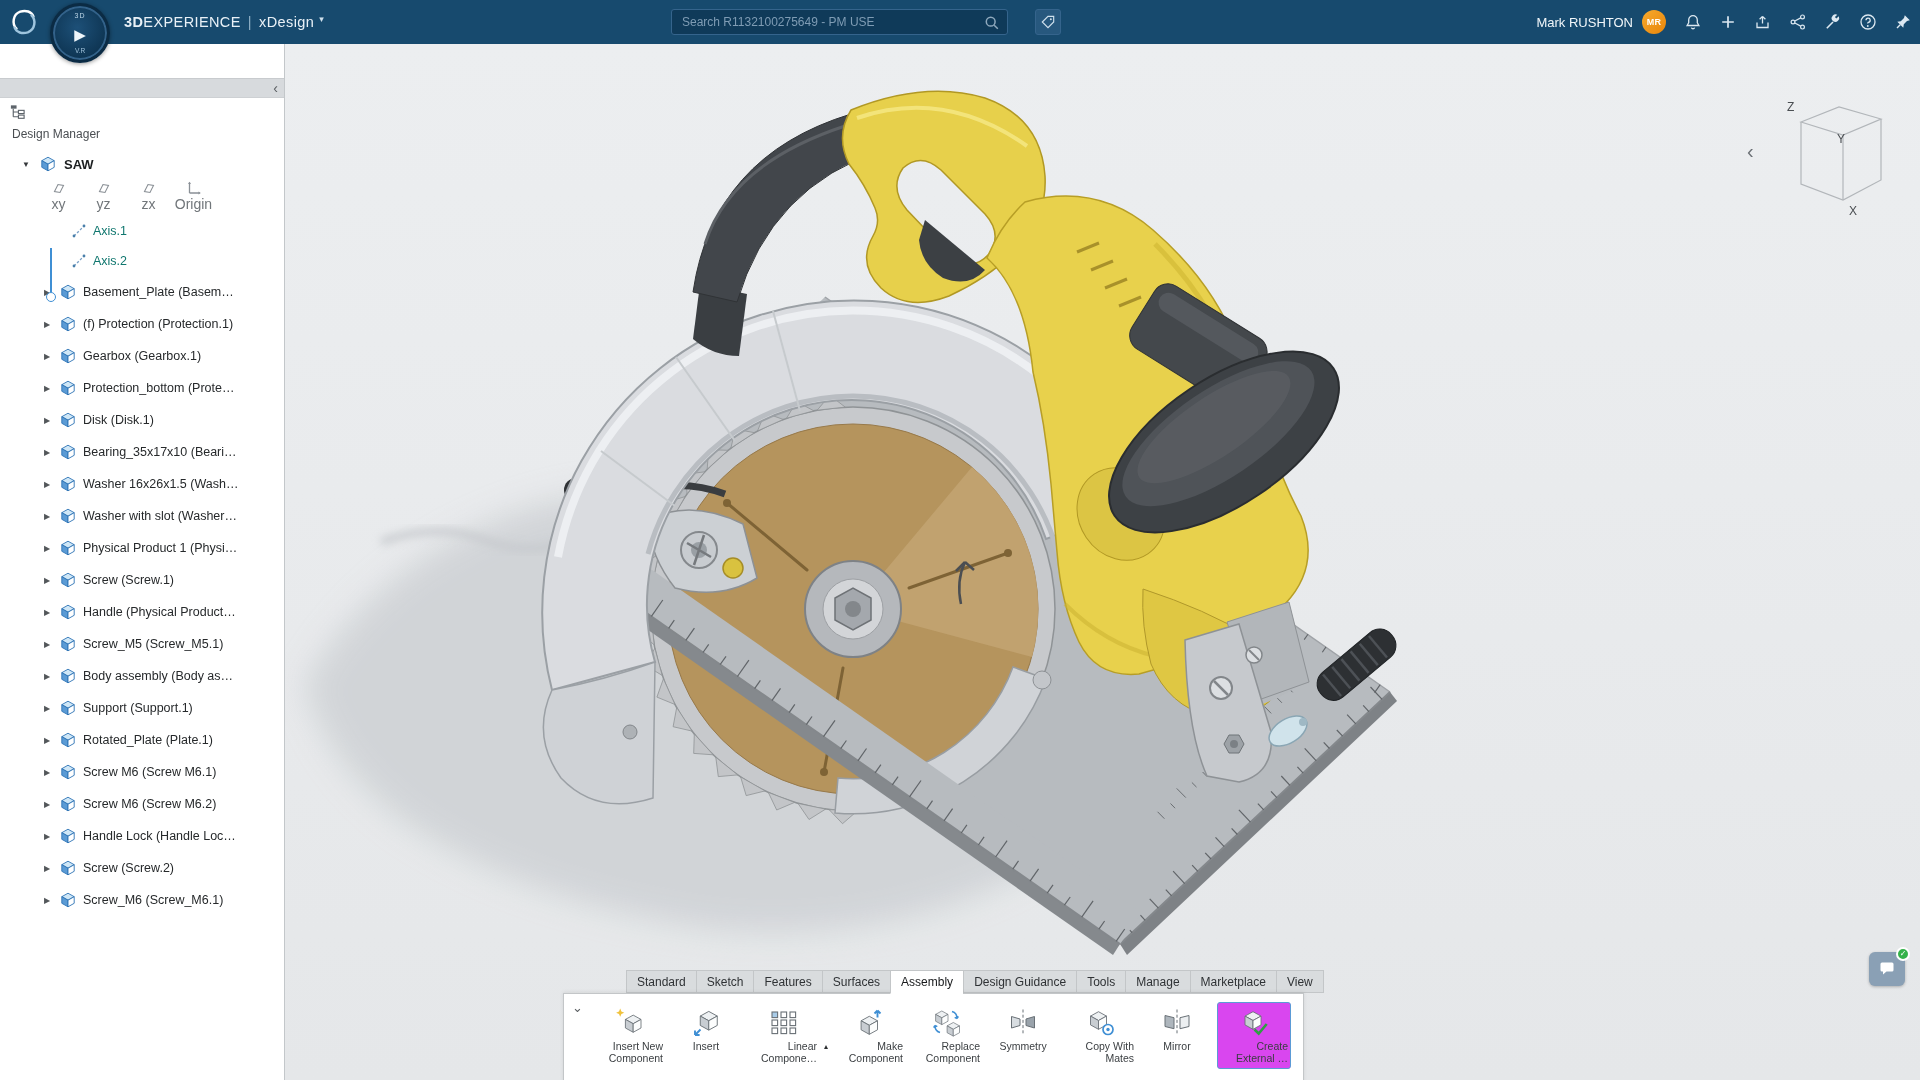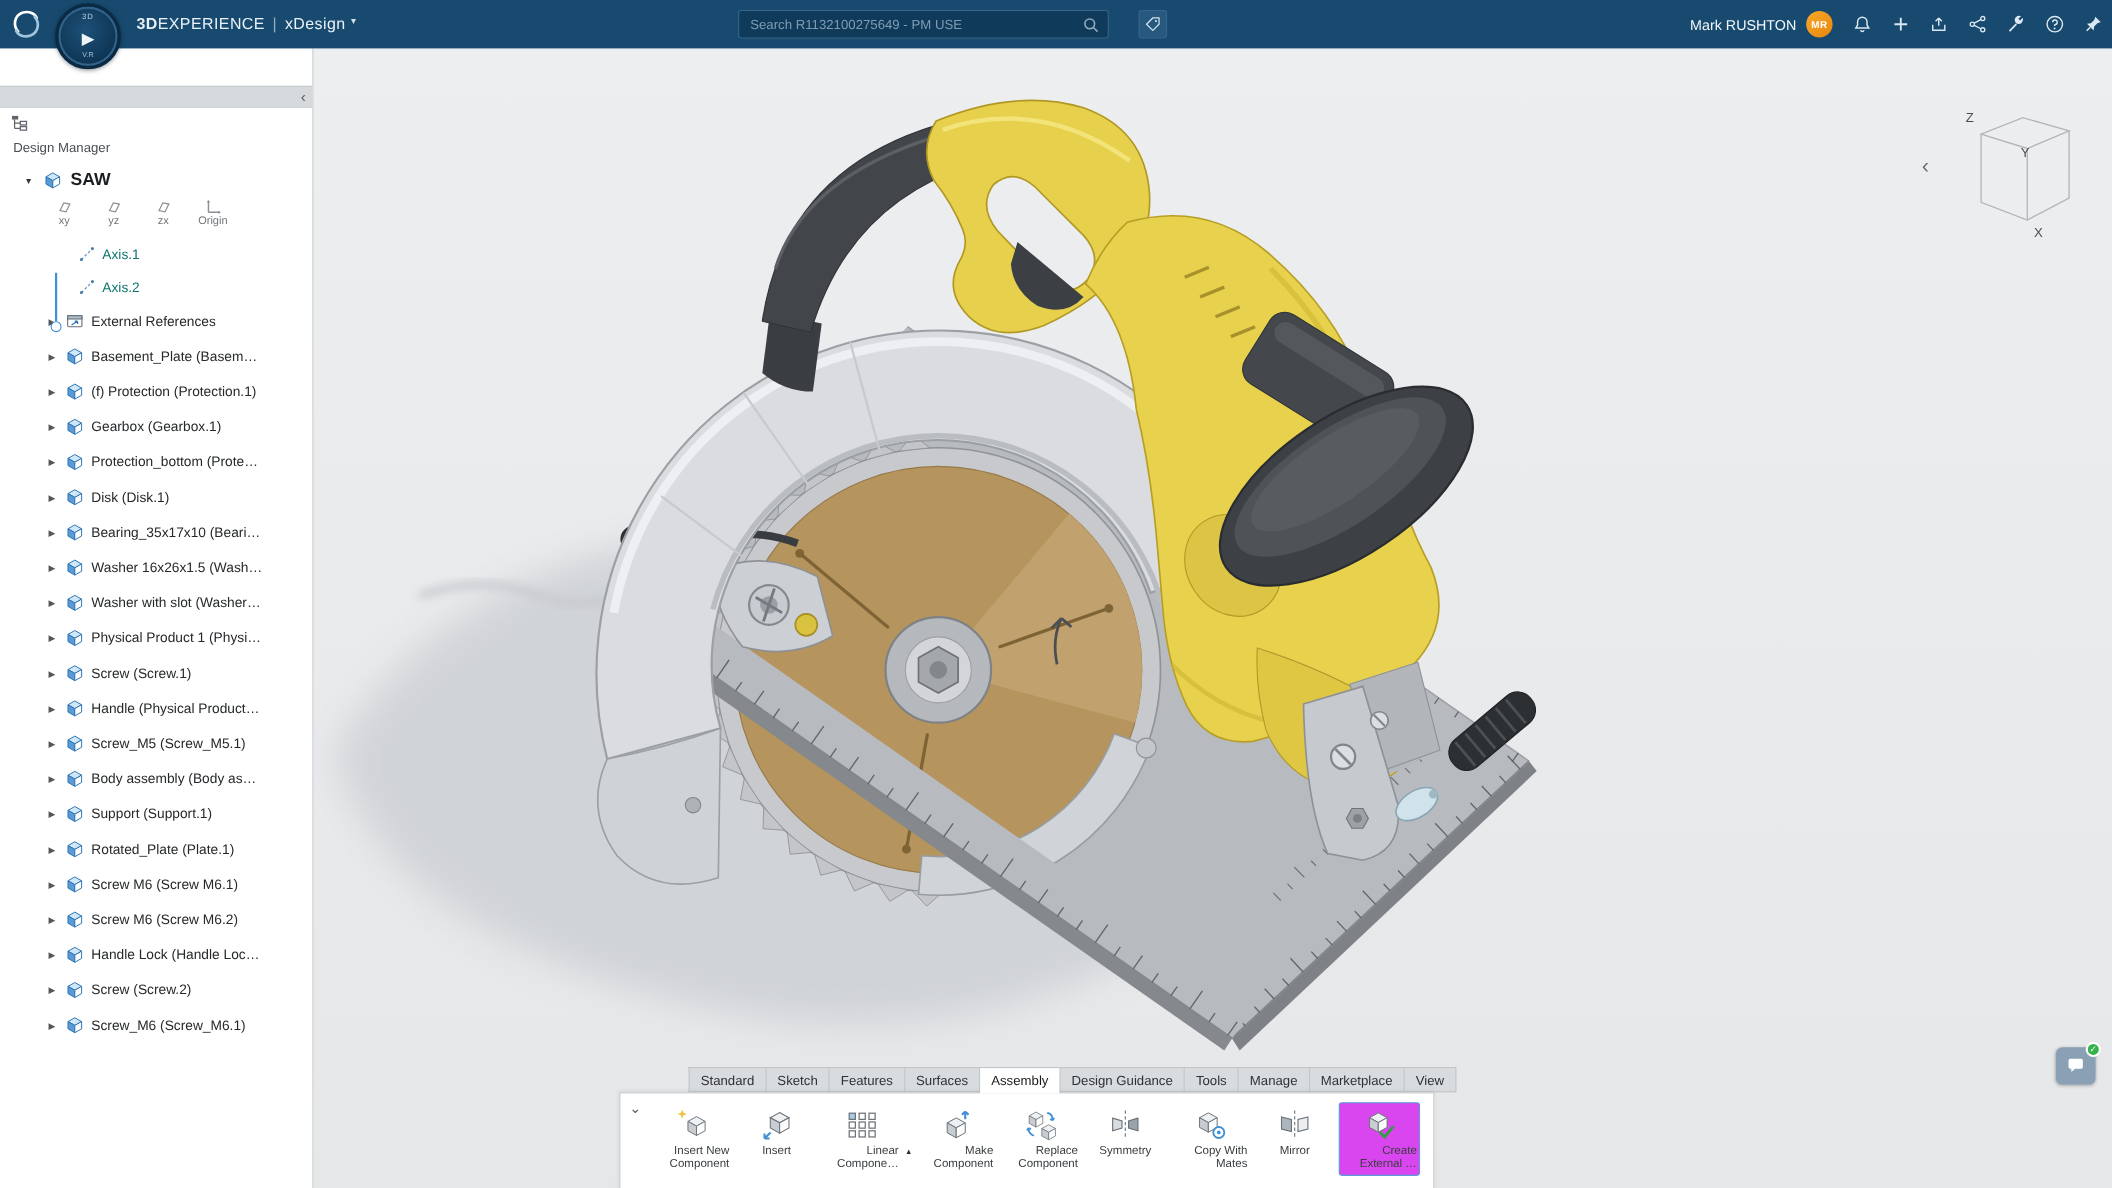--- a/index.html
+++ b/index.html
@@ -36,28 +36,28 @@
   .panel{position:absolute;left:0;top:44px;width:285px;bottom:0;background:#fff;border-right:1px solid #c3c7ca;z-index:10}
   .p-spacer{height:34px}
   .p-strip{height:20px;background:#d7dadd;position:relative;border-top:1px solid #c8cbce;border-bottom:1px solid #cdd0d3}
   .p-collapse{position:absolute;right:6px;top:0;font-size:14px;line-height:18px;color:#5a5e62;cursor:pointer}
   .p-iconrow{height:26px;padding:5px 0 0 9px}
   .p-iconrow svg{width:17px;height:17px}
   .p-title{height:24px;line-height:20px;padding-left:12px;font-size:12px;color:#4a4e52}
   .tree{position:relative;font-size:12.5px;color:#26292b}
   .root-row{display:flex;align-items:center;height:32px;padding-left:22px;gap:8px;cursor:pointer}
   .root-row .tri{font-size:8px;color:#35383b;width:10px}
-  .root-lbl{font-weight:bold;font-size:16px;color:#1c1f21}
+  .root-lbl{font-weight:bold;font-size:13px;color:#1c1f21}
   .nicon{width:16px;height:16px;flex:0 0 16px}
   .nicon svg{width:16px;height:16px;display:block}
   .planes{display:flex;height:36px;padding-left:36px;align-items:flex-start}
   .plane{width:45px;display:flex;flex-direction:column;align-items:center;gap:0;cursor:pointer}
   .picon{width:16px;height:16px}
   .picon svg{width:16px;height:16px;display:block}
-  .plabel{font-size:10px;color:#71767a}
+  .plabel{font-size:14px;color:#71767a}
   .arow{display:flex;align-items:center;height:30px;padding-left:72px;gap:7px;cursor:pointer}
   .aicon{width:14px;height:14px}
   .aicon svg{width:14px;height:14px;display:block}
   .albl{color:#0f766e;font-size:12.5px}
   .sel-ind{position:absolute;left:50px;top:100px;height:44px;border-left:2px solid #3f8fd4}
   .sel-ind::after{content:"";position:absolute;left:-6px;bottom:-10px;width:8px;height:8px;border:1.5px solid #3f8fd4;border-radius:50%;background:#fff}
   .trow{display:flex;align-items:center;height:32px;padding-left:44px;gap:7px;cursor:pointer}
   .trow .tri{font-size:8px;color:#53575a;width:9px}
   .tlabel{white-space:nowrap;overflow:hidden}
 
@@ -261,31 +261,20 @@
               <line x1="2" y1="12" x2="12" y2="2" stroke="#7aa0c6" stroke-width="1.3" stroke-dasharray="2.5 1.8"></line>
               <circle cx="2" cy="12" r="1.4" fill="#4a7faa"></circle>
               <circle cx="12" cy="2" r="1.4" fill="#4a7faa"></circle>
             </svg>
     </span>
     <span class="albl">Axis.2</span>
   </div>
       </div>
     <div class="sel-ind"></div>
     <div id="tree-items">
-        <div class="trow">
-    <span class="tri">▶</span>
-    <span class="nicon">
-            <svg viewBox="0 0 16 16">
-              <rect x="1.5" y="3" width="13" height="10" rx="1" fill="#ffffff" stroke="#66707a" stroke-width="1"></rect>
-              <rect x="1.5" y="3" width="13" height="3" fill="#aebdc9" stroke="#66707a" stroke-width="1"></rect>
-              <path d="M5 11.5 10.5 8M10.5 8v2.6M10.5 8H7.9" stroke="#2e74b5" stroke-width="1.1" fill="none"></path>
-            </svg>
-          </span>
-    <span class="tlabel">External References</span>
-  </div>
         <div class="trow">
     <span class="tri">▶</span>
     <span class="nicon">
             <svg viewBox="0 0 16 16">
               <path d="M8 1.2 14.2 4.7 8 8.2 1.8 4.7Z" fill="#cfe7f7" stroke="#2e74b5" stroke-width="0.9"></path>
               <path d="M1.8 4.7 8 8.2v6.6L1.8 11.3Z" fill="#5b9bd5" stroke="#2e74b5" stroke-width="0.9"></path>
               <path d="M14.2 4.7 8 8.2v6.6l6.2-3.5Z" fill="#ffffff" stroke="#2e74b5" stroke-width="0.9"></path>
             </svg>
           </span>
     <span class="tlabel">Basement_Plate (Basem…</span>

